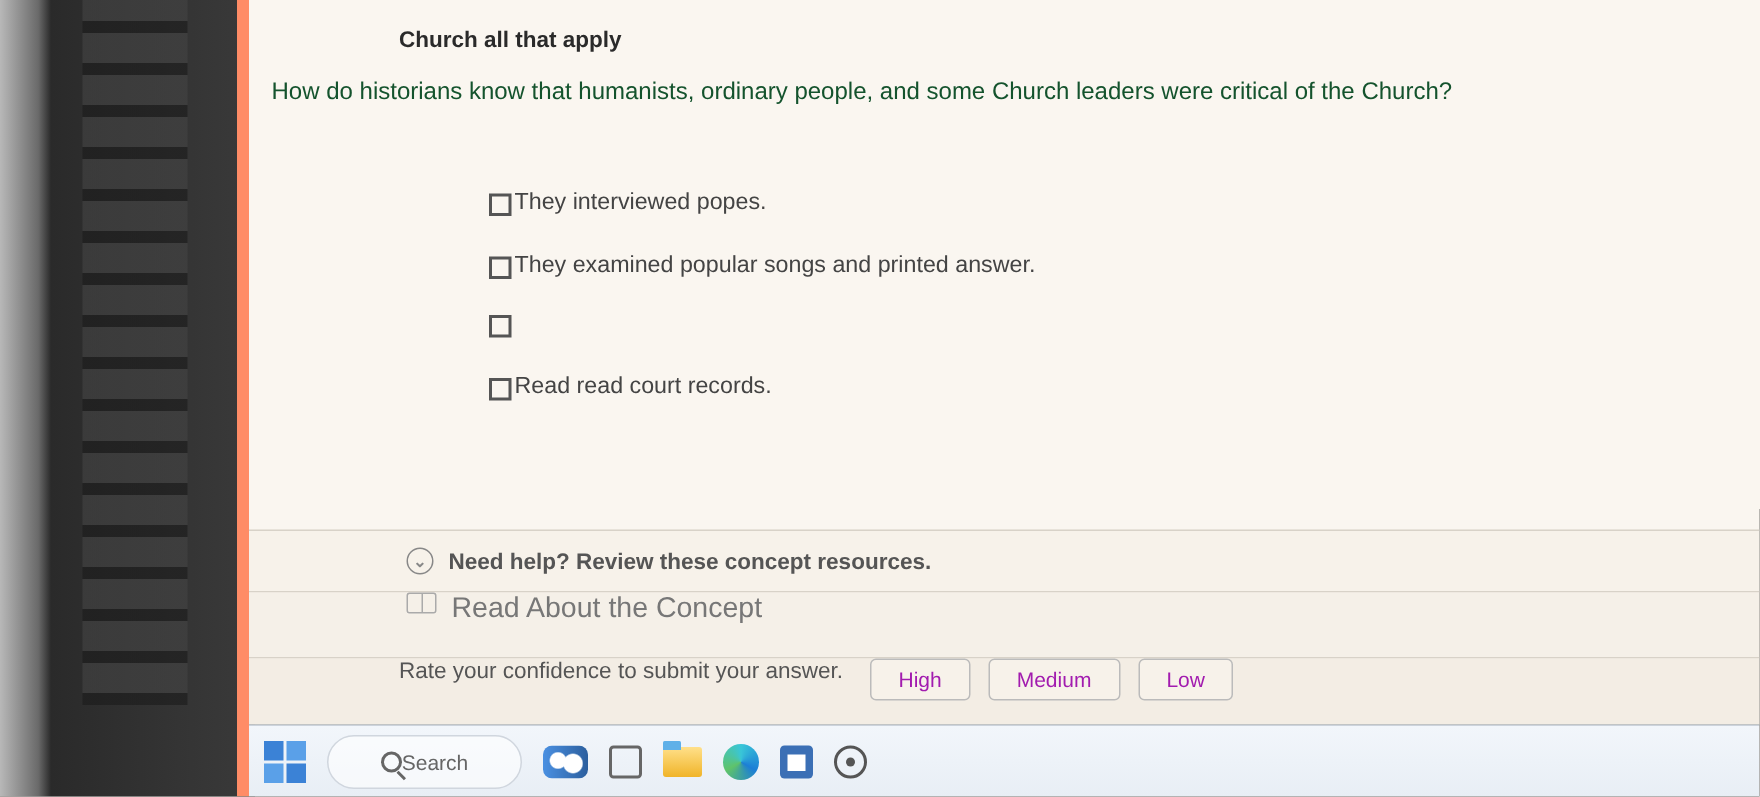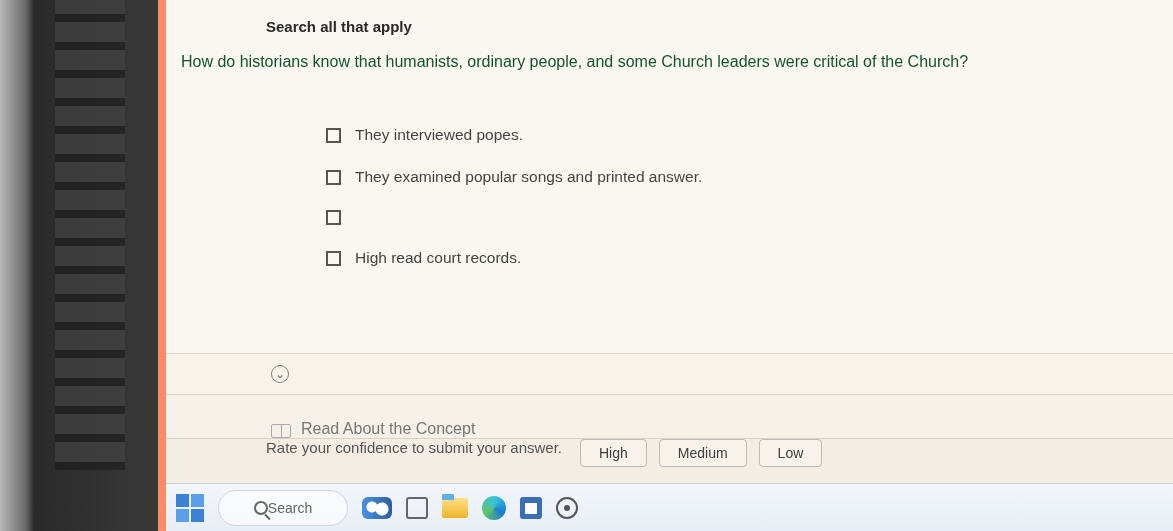--- a/index.html
+++ b/index.html
@@ -50,22 +50,22 @@
     font-size: 16px;
     color: #14532d;
     margin-left: -85px;
     margin-bottom: 55px;
   }
   .options {
     margin-left: 60px;
   }
   .option-row {
     display: flex;
-    align-items: center;
-    gap: 14px;
+    align-items: flex-end;
+    gap: 2px;
     margin-bottom: 24px;
     cursor: pointer;
   }
   .checkbox {
     width: 15px; height: 15px;
     border: 2px solid #555;
     background: transparent;
     flex-shrink: 0;
   }
   .option-text {
@@ -96,24 +96,24 @@
     font-size: 11px; color: #888;
   }
   .read-bar {
     position: absolute;
     left: 0; right: 0;
     bottom: 44px;
     height: 44px;
     border-bottom: 1px solid #d8d2c8;
     background: #f5f0e8;
     display: flex;
-    align-items: flex-end;
+    align-items: flex-start;
     padding-left: 105px;
     gap: 10px;
-    font-size: 16px;
+    font-size: 19px;
     color: #777;
   }
   .book-icon {
     width: 20px; height: 14px;
     border: 1.5px solid #aaa;
     border-radius: 2px;
     position: relative;
   }
   .book-icon::after {
     content: "";
@@ -133,21 +133,21 @@
     gap: 12px;
   }
   .conf-label {
     font-size: 15px;
     color: #555;
     margin-right: 6px;
   }
   .conf-btn {
     border: 1.5px solid #bbb;
     background: #f7f2ea;
-    color: #404040;
+    color: #a21caf;
     border-radius: 4px;
     padding: 5px 18px;
     font-size: 14px;
     cursor: pointer;
   }
   .taskbar {
     position: absolute;
     left: 166px; right: 0; bottom: 0;
     height: 48px;
     background: linear-gradient(0deg, #e8eef5 0%, #f2f6fb 100%);
@@ -262,44 +262,45 @@
 <body>
 
 <div class="left-edge">
   <div class="left-ridges"></div>
 </div>
 <div class="screen-edge"></div>
 
 <div class="content">
 
   <div class="question-block">
-    <div class="instruction">Search all that apply</div>
+    <div class="instruction">Church all that apply</div>
     <div class="question-text">How do historians know that humanists, ordinary people, and some Church leaders were critical of the Church?</div>
 
     <div class="options">
       <div class="option-row">
         <div class="checkbox"></div>
         <div class="option-text">They interviewed popes.</div>
       </div>
       <div class="option-row">
         <div class="checkbox"></div>
         <div class="option-text">They examined popular songs and printed answer.</div>
       </div>
       <div class="option-row">
         <div class="checkbox"></div>
       </div>
       <div class="option-row">
         <div class="checkbox"></div>
-        <div class="option-text">High read court records.</div>
+        <div class="option-text">Read read court records.</div>
       </div>
     </div>
   </div>
 
   <div class="help-bar">
     <div class="chev-circle">⌄</div>
+    <span>Need help? Review these concept resources.</span>
   </div>
 
   <div class="read-bar">
     <div class="book-icon"></div>
     <span>Read About the Concept</span>
   </div>
 
   <div class="confidence-bar">
     <span class="conf-label">Rate your confidence to submit your answer.</span>
     <button class="conf-btn">High</button>

